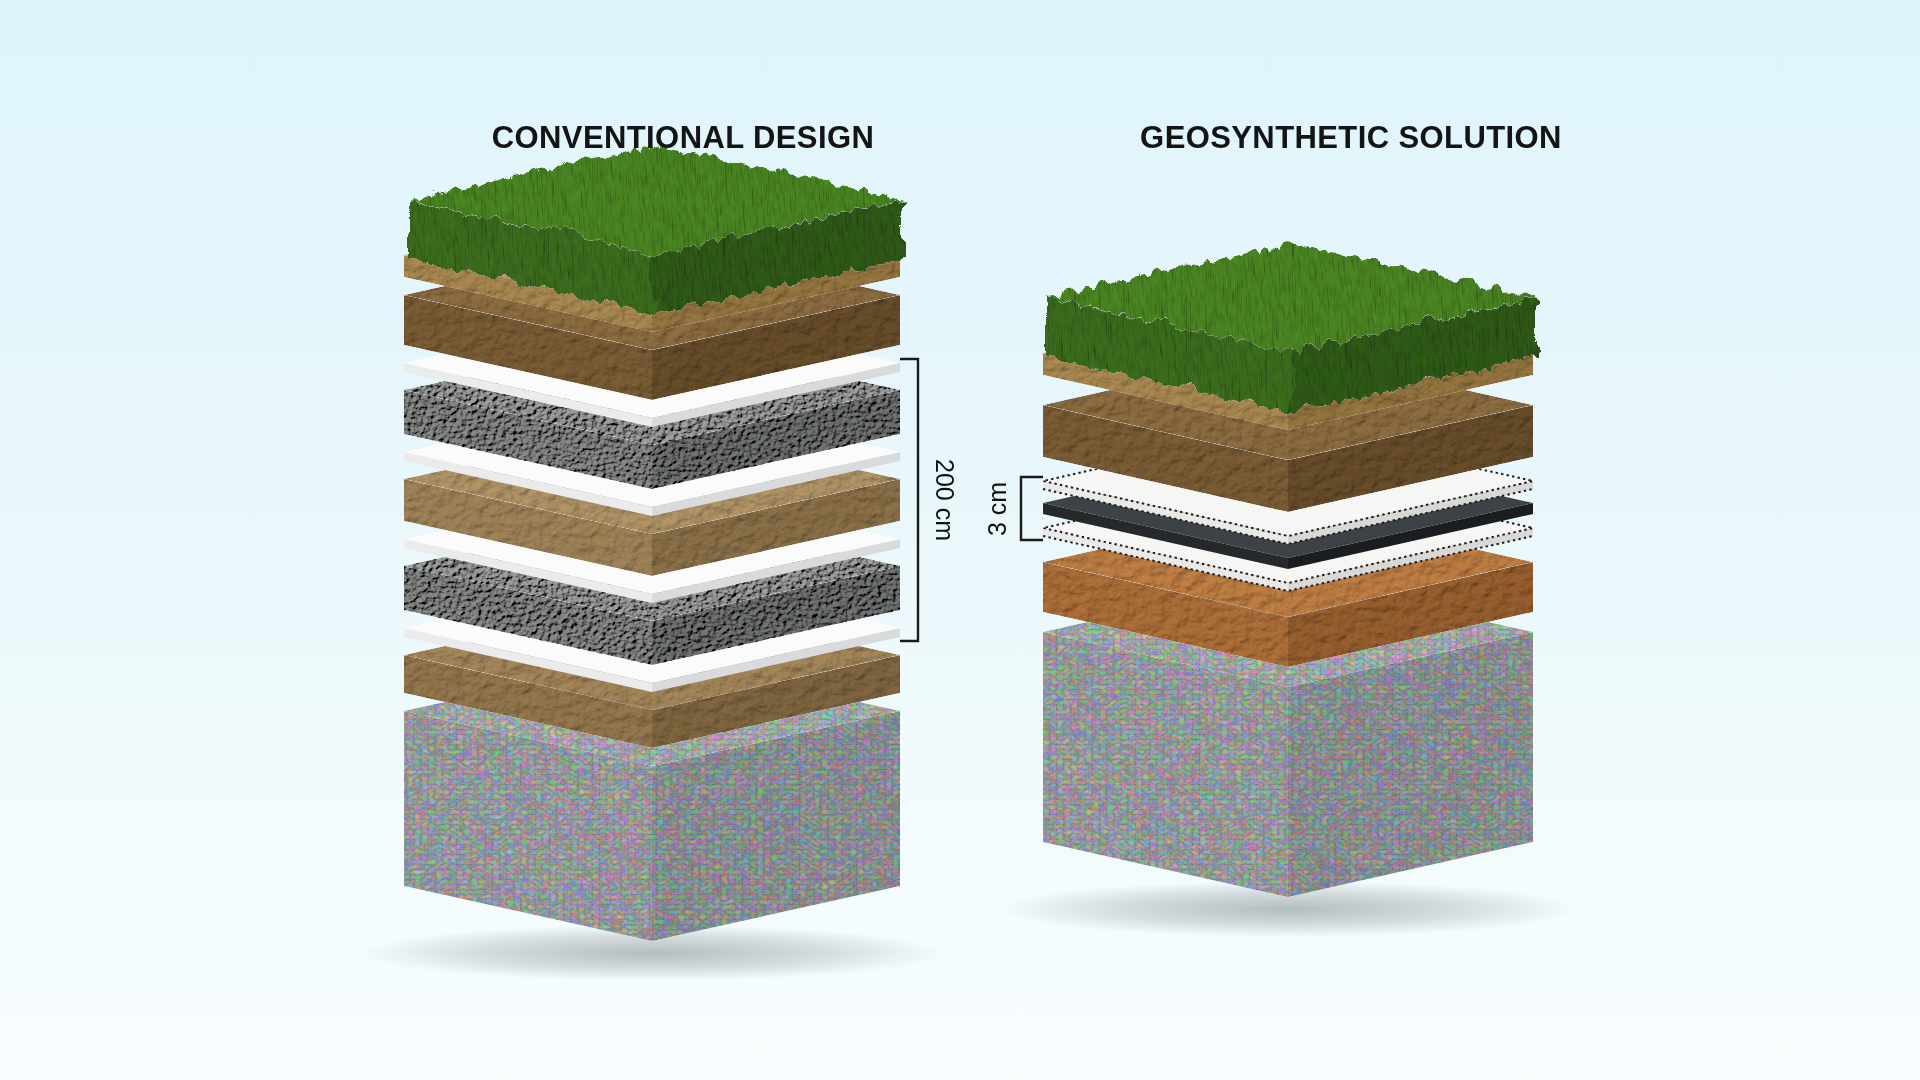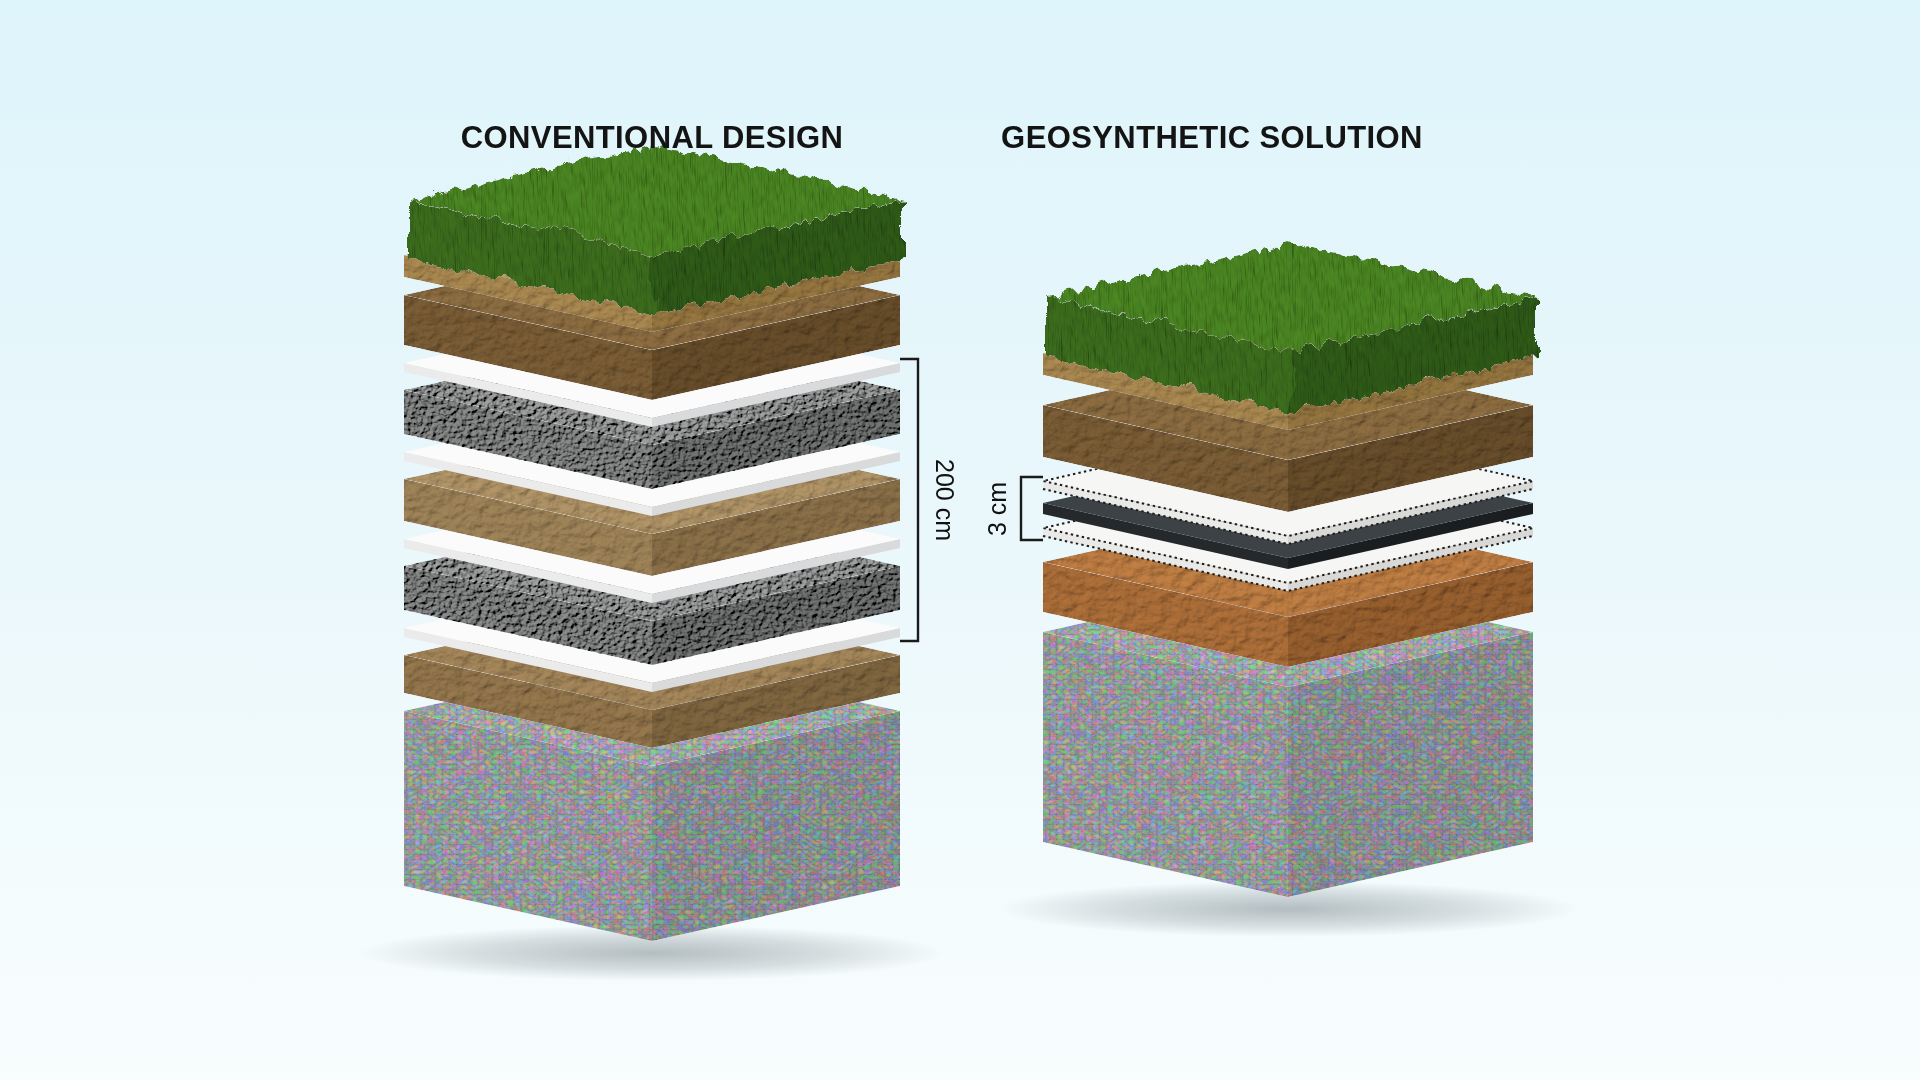--- a/index.html
+++ b/index.html
@@ -4,24 +4,24 @@
 <style>
   html,body{margin:0;padding:0;}
   body{
     width:1920px;height:1080px;overflow:hidden;position:relative;
     font-family:"Liberation Sans","DejaVu Sans",sans-serif;
     background:linear-gradient(180deg,#def5fb 0%,#e6f6fb 35%,#f0fafc 70%,#f8fdfe 100%);
   }
   #scene{position:absolute;left:0;top:0;width:1920px;height:1080px;display:block;}
   .title{
     position:absolute;top:120px;transform:translateX(-50%);
-    font-size:31px;font-weight:700;letter-spacing:.4px;color:#141414;white-space:nowrap;
+    font-size:31px;font-weight:700;letter-spacing:.4px;color:#141414;white-space:nowrap;margin-left:31px;
   }
   #title-left{left:652px;}
-  #title-right{left:1212px;}
+  #title-right{left:1320px;}
   .dim-label{
     position:absolute;font-size:25px;font-weight:400;color:#111;white-space:nowrap;
   }
   .rot-cw{transform:translate(-50%,-50%) rotate(90deg);}
   .rot-ccw{transform:translate(-50%,-50%) rotate(-90deg);}
 </style>
 </head>
 <body style="background: linear-gradient(rgb(222, 245, 251) 0%, rgb(230, 246, 251) 35%, rgb(240, 250, 252) 70%, rgb(248, 253, 254) 100%);">
 
 <svg id="scene" viewBox="0 0 1920 1080">

